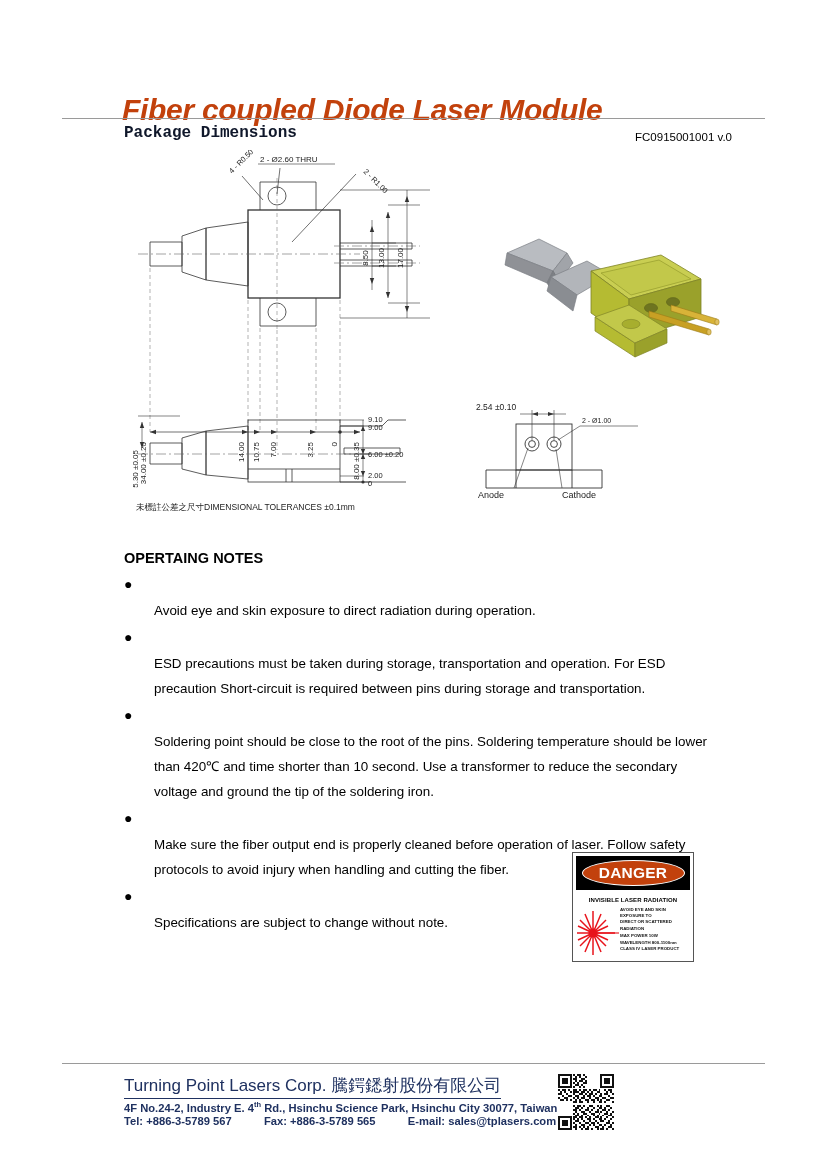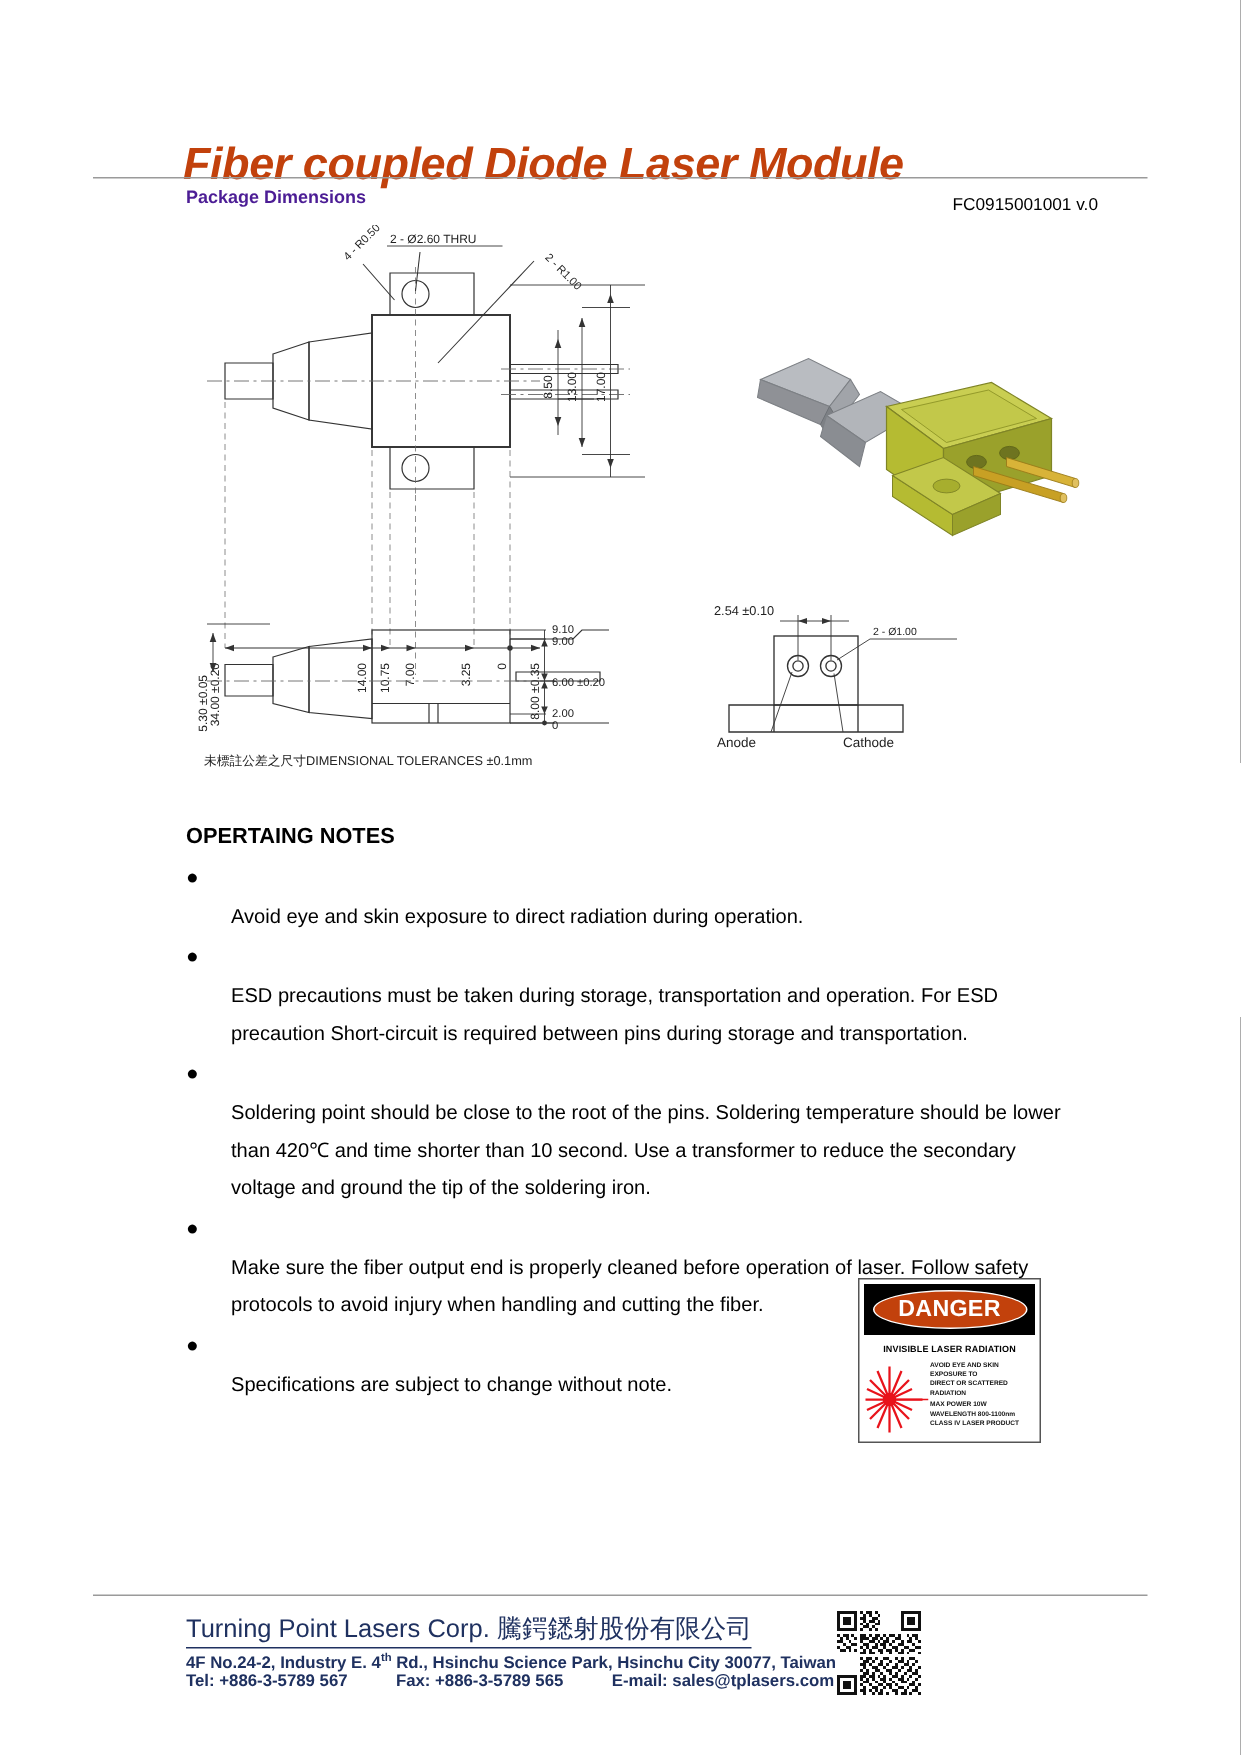--- a/index.html
+++ b/index.html
@@ -2,21 +2,21 @@
 <html><head>
 <meta charset="utf-8">
 <style>
   html,body{margin:0;padding:0;background:#6e6e6e;}
   body{font-family:"Liberation Sans",sans-serif;}
   .page{position:relative;width:827px;height:1170px;background:#fff;margin:0 auto;overflow:hidden;}
 
   .title{position:absolute;left:122px;top:58px;font-size:30px;font-weight:bold;font-style:italic;color:#c2410c;letter-spacing:-0.3px;margin-top:35px;}
   .docid{position:absolute;right:95px;top:103px;font-size:11.5px;color:#000;margin-top:28px;}
   .rule-top{position:absolute;left:62px;top:118px;width:703px;height:0;border-top:1px solid #9a9a9a;}
-  .section-h{position:absolute;left:124px;top:124px;font-size:12px;font-weight:bold;color:#4c1d95;}
+  .section-h{position:absolute;left:124px;top:124px;font-size:16px;font-weight:bold;color:#0f172a;font-family:Liberation Mono, monospace;}
 
   .drawing{position:absolute;left:120px;top:150px;width:330px;height:370px;}
   .render{position:absolute;left:495px;top:225px;width:230px;height:140px;}
   .pinview{position:absolute;left:462px;top:396px;width:185px;height:108px;}
 
   .notes-h{position:absolute;left:124px;top:550px;font-size:14.5px;font-weight:bold;color:#000;}
   .notes{position:absolute;left:124px;top:572px;width:600px;}
   .note{position:relative;display:flex;margin-bottom:2px;}
   .bullet{width:30px;flex:0 0 30px;font-size:13px;line-height:25px;color:#000;}
   .bullet span{font-size:14px;}

